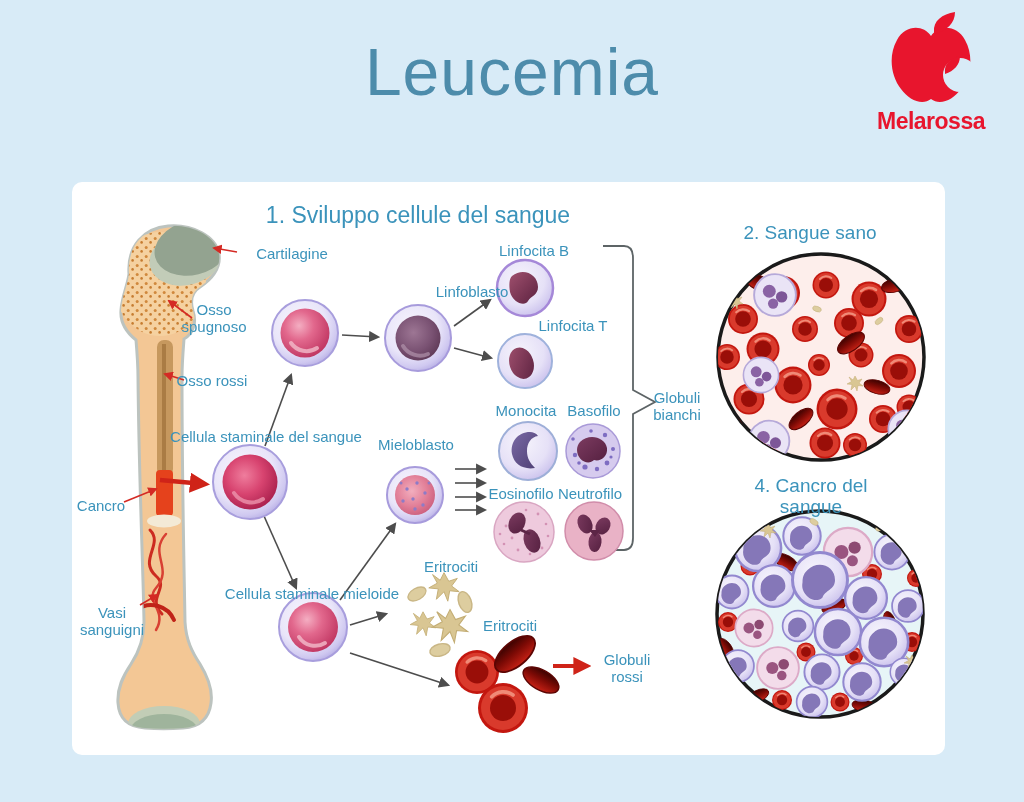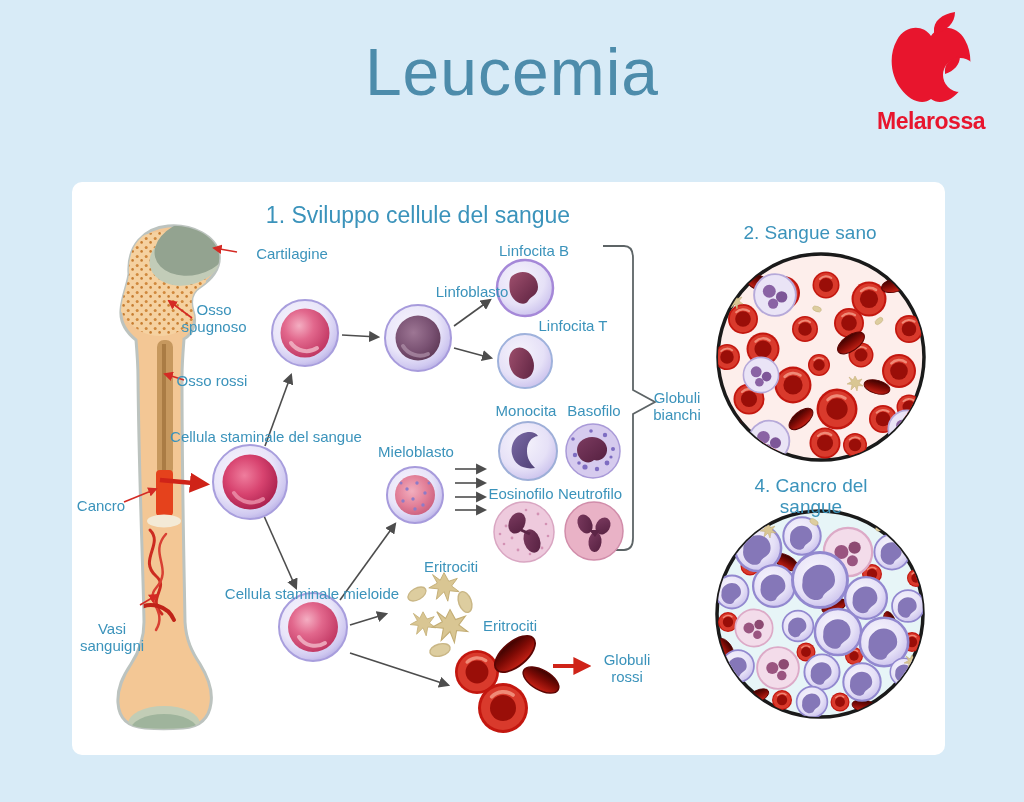--- a/index.html
+++ b/index.html
@@ -407,28 +407,28 @@
     <div class="lbl h1" style="left:346px;top:22px;">1. Sviluppo cellule del sangue</div>
     <div class="lbl h2" style="left:738px;top:40px;">2. Sangue sano</div>
     <div class="lbl h2" style="left:739px;top:293px;">4. Cancro del sangue</div>
 
     <div class="lbl" style="left:220px;top:63px;">Cartilagine</div>
     <div class="lbl" style="left:142px;top:119px;">Osso
 spugnoso</div>
     <div class="lbl" style="left:140px;top:190px;">Osso rossi</div>
     <div class="lbl" style="left:194px;top:246px;">Cellula staminale del sangue</div>
     <div class="lbl" style="left:29px;top:315px;">Cancro</div>
-    <div class="lbl" style="left:40px;top:422px;margin-top:16px;">Vasi
+    <div class="lbl" style="left:40px;top:422px;">Vasi
 sanguigni</div>
     <div class="lbl" style="left:352px;top:101px;margin-left:48px;">Linfoblasto</div>
     <div class="lbl" style="left:462px;top:60px;">Linfocita B</div>
     <div class="lbl" style="left:473px;top:135px;margin-left:28px;">Linfocita T</div>
     <div class="lbl" style="left:454px;top:220px;">Monocita</div>
     <div class="lbl" style="left:522px;top:220px;">Basofilo</div>
-    <div class="lbl" style="left:344px;top:261px;text-align:right;">Mieloblasto</div>
+    <div class="lbl" style="left:344px;top:254px;text-align:right;">Mieloblasto</div>
     <div class="lbl" style="left:449px;top:303px;">Eosinofilo</div>
     <div class="lbl" style="left:518px;top:303px;">Neutrofilo</div>
     <div class="lbl" style="left:379px;top:376px;">Eritrociti</div>
     <div class="lbl" style="left:240px;top:395px;margin-top:8px;">Cellula staminale mieloide</div>
     <div class="lbl" style="left:438px;top:435px;">Eritrociti</div>
     <div class="lbl" style="left:605px;top:207px;">Globuli
 bianchi</div>
     <div class="lbl" style="left:555px;top:469px;">Globuli
 rossi</div>
   </div>

